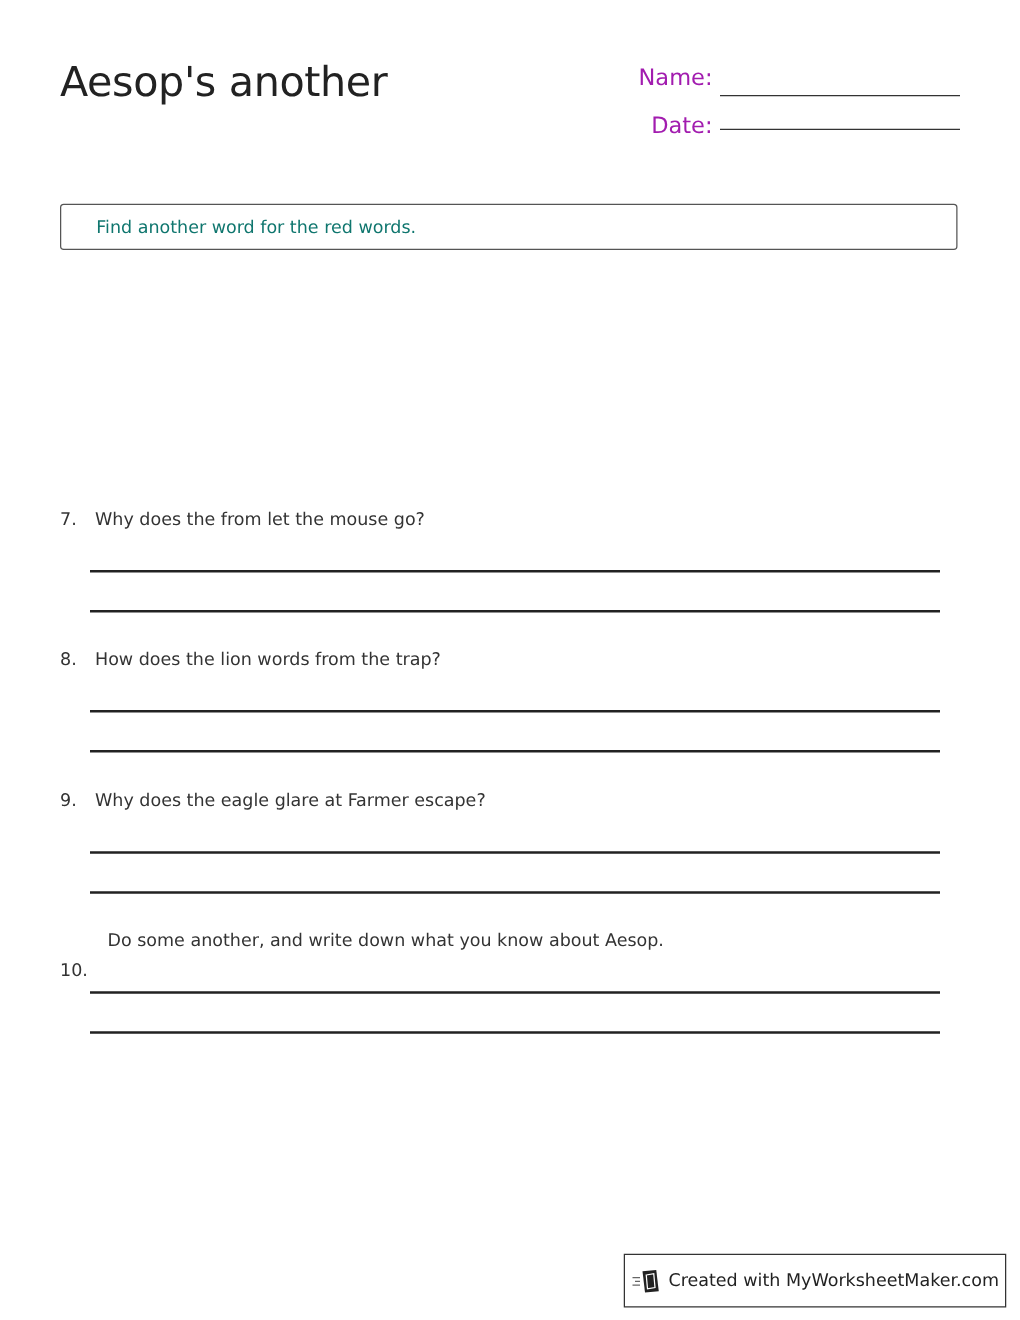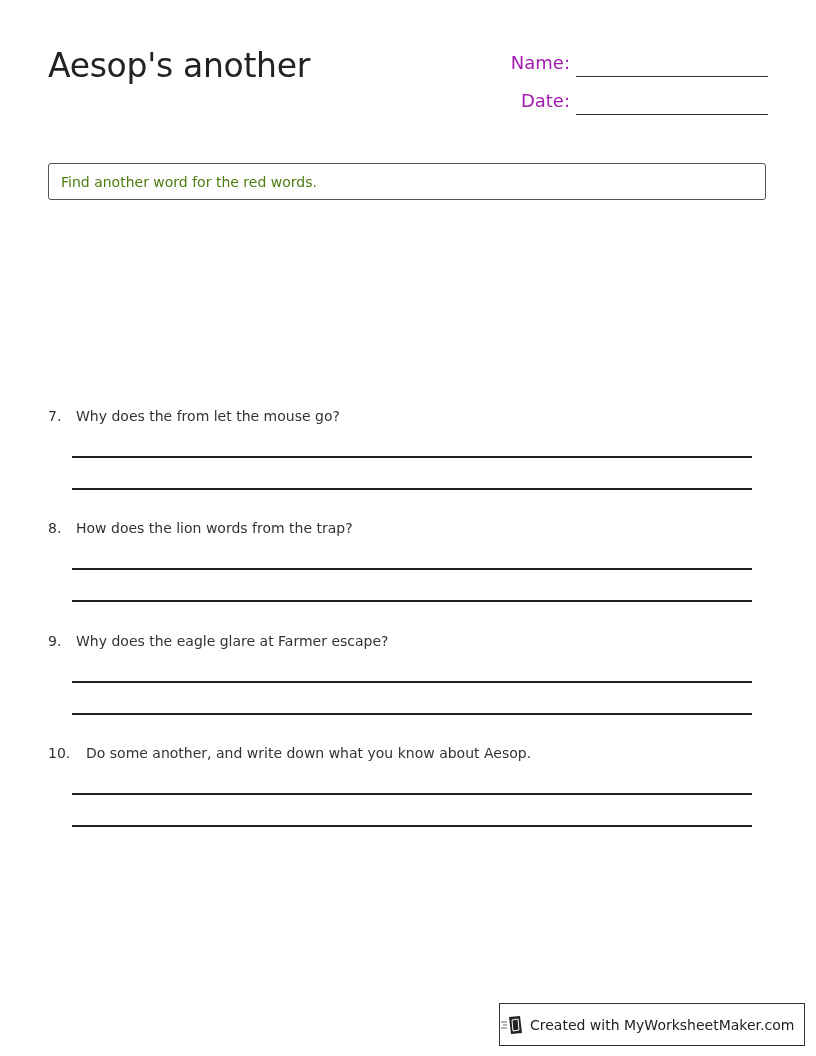--- a/index.html
+++ b/index.html
@@ -1,38 +1,38 @@
 <!DOCTYPE html>
 <html><head>
 <meta charset="utf-8">
 <style>
   html, body { margin: 0; padding: 0; background: #ffffff; }
   body { width: 816px; height: 1056px; position: relative; font-family: "DejaVu Sans", sans-serif; color: #222; overflow: hidden; }
   .title { position: absolute; left: 48px; top: 46px; font-size: 33px; font-weight: normal; color: #222; letter-spacing: -0.3px; }
   .field { position: absolute; display: flex; align-items: flex-end; }
   .field-label { font-size: 18px; color: #a21caf; text-align: right; width: 80px; margin-right: 6px; }
   .field-line { width: 192px; border-bottom: 1.5px solid #333; height: 1px; margin-bottom: -4px; }
-  .instructions { position: absolute; left: 48px; top: 163px; width: 718px; height: 37px; border: 1.5px solid #555; border-radius: 3px; box-sizing: border-box; padding: 0 12px; display: flex; align-items: center; font-size: 14px; color: #4d7c0f; }
+  .instructions { position: absolute; left: 48px; top: 163px; width: 718px; height: 37px; border: 1.5px solid #555; border-radius: 3px; box-sizing: border-box; padding: 0 28px; display: flex; align-items: center; font-size: 14px; color: #0f766e; }
   .question { position: absolute; left: 48px; font-size: 14px; color: #333; display: flex; }
   .q-num { width: 28px; }
-  .q-num.wide { width: 38px; }
+  .q-num.wide { width: 38px; margin-top: 24px; }
   .answer-line { position: absolute; left: 72px; width: 680px; border-top: 2px solid #222; }
-  .footer { position: absolute; left: 499px; top: 1003px; width: 306px; height: 43px; border: 1.5px solid #333; box-sizing: border-box; display: flex; align-items: center; justify-content: flex-start; font-size: 14px; color: #222; }
+  .footer { position: absolute; left: 499px; top: 1003px; width: 306px; height: 43px; border: 1.5px solid #333; box-sizing: border-box; display: flex; align-items: center; justify-content: center; font-size: 14px; color: #222; }
   .footer svg { margin-right: 6px; }
 </style>
 </head>
 <body>
 
 <div class="title">Aesop's another</div>
 
 <div class="field" style="left:490px; top:52px;">
   <span class="field-label">Name:</span>
   <span class="field-line"></span>
 </div>
-<div class="field" style="left:490px; top:90px;">
+<div class="field" style="left:490px; top:90px;align-items:center;">
   <span class="field-label">Date:</span>
   <span class="field-line"></span>
 </div>
 
 <div class="instructions">
   <span>Find another word for the red words.</span>
 </div>
 
 <div class="question" style="top:408px;">
   <span class="q-num">7.</span>

